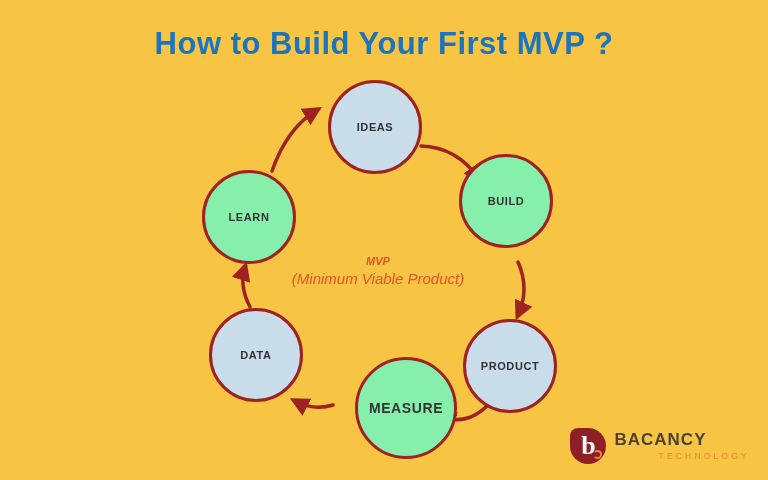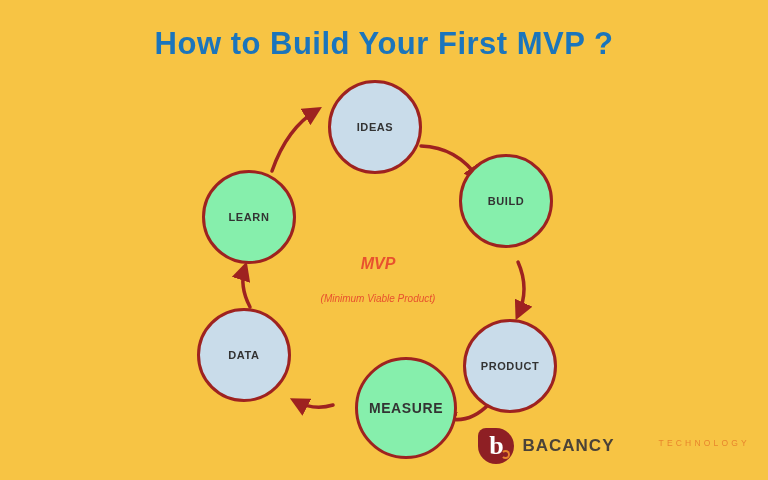--- a/index.html
+++ b/index.html
@@ -31,31 +31,31 @@
     color:#333333;
     letter-spacing:0.6px;
     box-sizing:border-box;
   }
   .node.blue{background:#C9DCEA;}
   .node.pink{background:#86efac;}
   .node-ideas  {left:328px;top:80px;}
   .node-build  {left:459px;top:154px;}
   .node-product{left:463px;top:319px;font-size:11px;}
   .node-measure{left:355px;top:357px;width:102px;height:102px;font-size:14px;}
-  .node-data   {left:197px;top:308px;text-align:center;}
+  .node-data   {left:209px;top:308px;text-align:center;}
   .node-learn  {left:202px;top:170px;}
   .center-label{
     position:absolute;
     left:258px;top:255px;width:240px;
     text-align:center;
     color:#E8512E;
     font-style:italic;
   }
-  .center-label .l1{font-size:16px;font-weight:bold;margin-bottom:20px;}
-  .center-label .l2{font-size:10px;}
+  .center-label .l1{font-size:11px;font-weight:bold;margin-bottom:3px;}
+  .center-label .l2{font-size:15px;}
   .logo{
     position:absolute;
     right:18px;bottom:16px;
     display:flex;align-items:center;gap:8px;
   }
   .logo-icon{
     width:36px;height:36px;
     border-radius:8px 50% 50% 50%;
     background:#8E1F24;
     color:#ffffff;
@@ -67,21 +67,21 @@
   .logo-icon::after{
     content:"";
     position:absolute;
     right:4px;bottom:5px;
     width:9px;height:9px;
     border:2.5px solid #E8862D;
     border-radius:50%;
     border-left-color:transparent;
     box-sizing:border-box;
   }
-  .logo-text{display:flex;flex-direction:row;line-height:1.1;text-align:center;}
+  .logo-text{display:flex;flex-direction:column;line-height:1.1;}
   .logo-name{font-size:17px;font-weight:bold;color:#4A4238;letter-spacing:1px;}
   .logo-tagline{font-size:8.5px;color:#E8862D;letter-spacing:3.2px;margin-top:2px;margin-left:44px;}
 </style>
 </head>
 <body>
 
 <div class="stage">
 
   <div class="title">How to Build Your First MVP ?</div>
 

